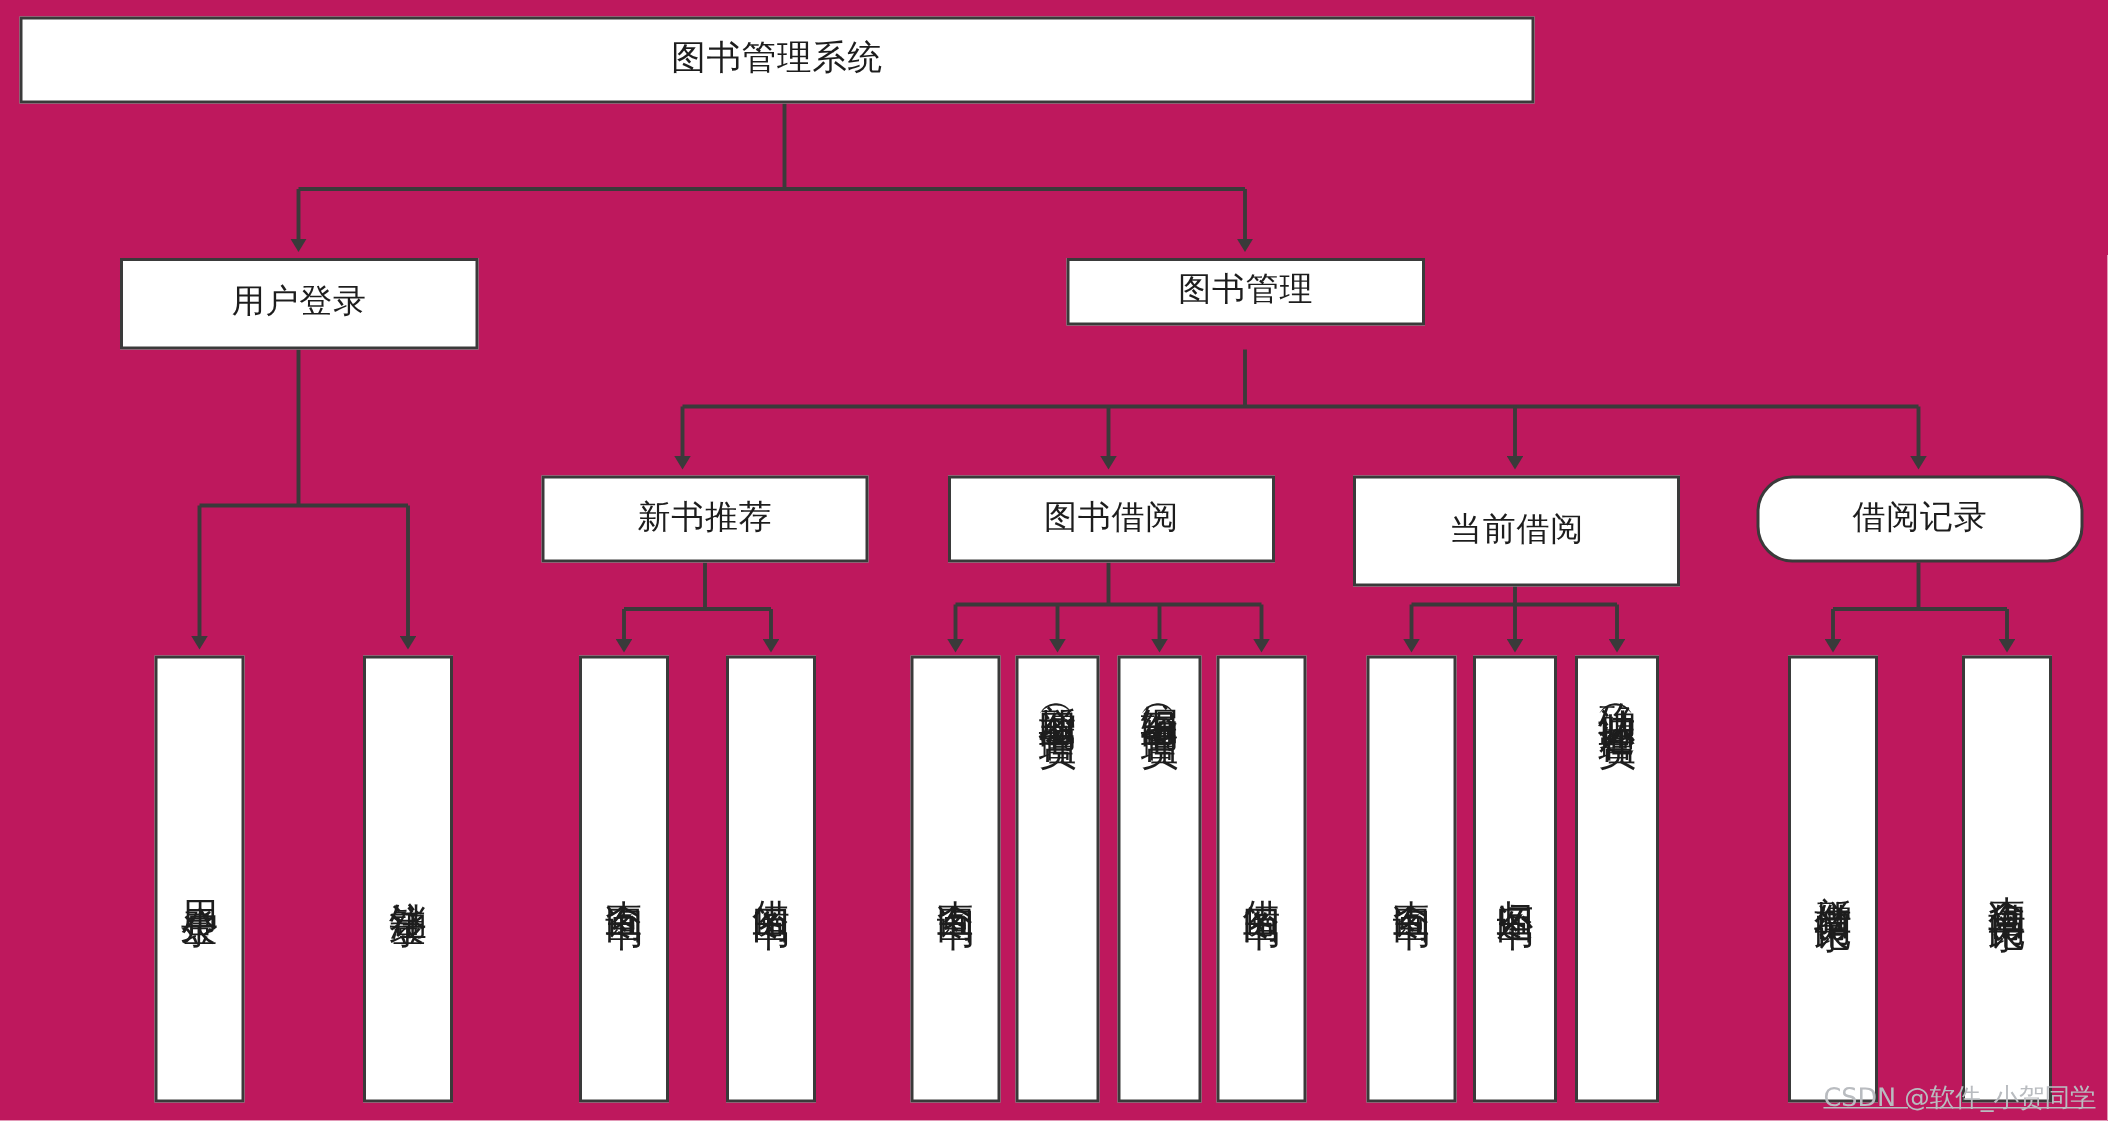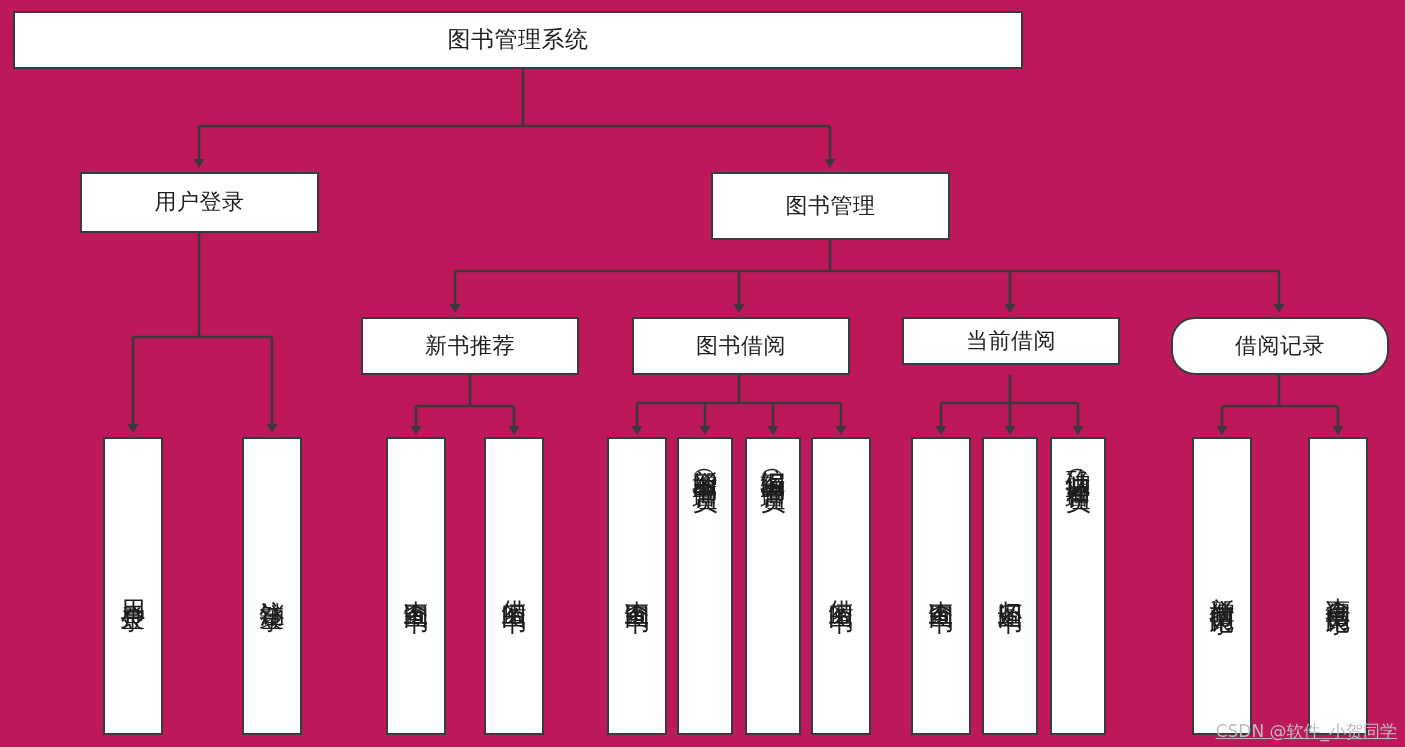--- a/index.html
+++ b/index.html
@@ -130,31 +130,31 @@
     </g>
   </svg>
 
   <div class="node h root" style="left:13px; top:11px; width:1010px; height:58px;">
     <span class="label">图书管理系统</span>
   </div>
 
   <div class="node h" style="left:80px; top:172px; width:239px; height:61px;">
     <span class="label">用户登录</span>
   </div>
-  <div class="node h" style="left:711px; top:172px; width:239px; height:68px;">
+  <div class="node h" style="left:711px; top:172px; width:239px; height:45px;">
     <span class="label">图书管理</span>
   </div>
 
   <div class="node h" style="left:361px; top:317px; width:218px; height:58px;">
     <span class="label">新书推荐</span>
   </div>
   <div class="node h" style="left:632px; top:317px; width:218px; height:58px;">
     <span class="label">图书借阅</span>
   </div>
-  <div class="node h" style="left:902px; top:317px; width:218px; height:48px;">
+  <div class="node h" style="left:902px; top:317px; width:218px; height:74px;">
     <span class="label">当前借阅</span>
   </div>
   <div class="node h" style="left:1171px; top:317px; width:218px; height:58px;border-radius:24px;">
     <span class="label">借阅记录</span>
   </div>
 
   <div class="node v mid" style="left:103px; top:437px; width:60px; height:298px;">
     <span class="label">用户登录</span>
   </div>
   <div class="node v mid" style="left:242px; top:437px; width:60px; height:298px;">

